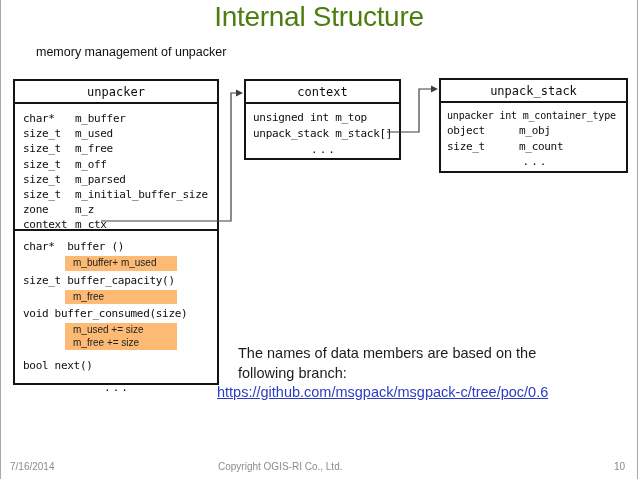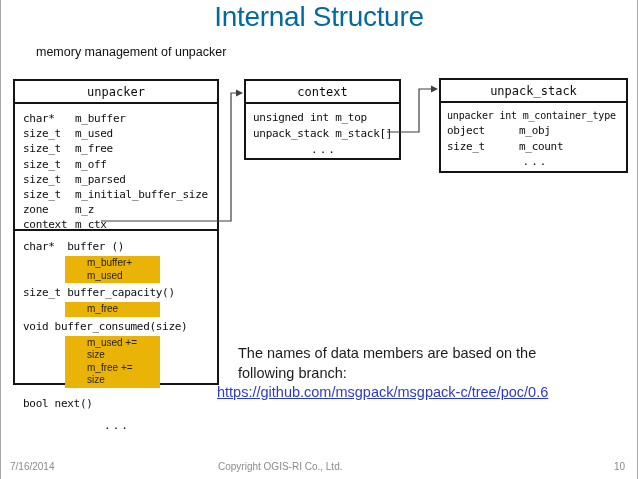--- a/index.html
+++ b/index.html
@@ -2,42 +2,42 @@
 <html><head>
 <meta charset="utf-8">
 <style>
   * { margin:0; padding:0; box-sizing:border-box; }
   html,body { width:638px; height:479px; }
   body { background:#fff; font-family:"Liberation Sans",sans-serif; position:relative; overflow:hidden; }
   .slide { position:absolute; inset:0; background:#fff;
            border-left:1px solid #a8a8a8; border-right:1px solid #a8a8a8; }
 
   .title { position:absolute; top:1px; left:0; right:0; text-align:center;
-           font-size:28px; font-weight:500; color:#0369a1; letter-spacing:-0.3px; }
+           font-size:28px; font-weight:500; color:#4d7c0f; letter-spacing:-0.3px; }
   .subtitle { position:absolute; left:35px; top:45px; font-size:12.5px; color:#111; }
 
   
   .cc-badge { position:absolute; top:0; right:1px; width:62px; height:33px; }
 
   
   .uml-box { position:absolute; border:2px solid #141414; background:#fff; }
   .uml-header { border-bottom:2px solid #141414; text-align:center;
                 font-family:"DejaVu Sans Mono",monospace; font-size:12px;
                 padding:4px 0 3px; color:#0d0d0d; }
   .code { font-family:"DejaVu Sans Mono",monospace; font-size:11px;
           letter-spacing:-0.3px; color:#0d0d0d; }
 
   #unpacker { left:12px; top:79px; width:206px; height:306px; }
   #unpacker .fields { height:127px; border-bottom:2px solid #141414; padding:7px 12px 0 8px; }
   .frow { display:flex; line-height:15.2px; white-space:pre; }
   .ftype { width:52px; flex:none; }
   #unpacker .methods { padding:7px 6px 0 8px; }
   .m-sig { white-space:pre; line-height:14px; margin-top:2px; }
-  .note { background:#eab308; margin:2px 0 3px 42px; width:95px;
-          font-size:10px; line-height:12.5px; color:#222; padding:1px 22px; }
+  .note { background:#fdba74; margin:2px 0 3px 42px; width:112px;
+          font-size:10px; line-height:12.5px; color:#222; padding:1px 8px; }
   .dots { text-align:center; letter-spacing:2px; margin-top:8px; }
 
   #contextbox { left:243px; top:79px; width:157px; height:81px; }
   #contextbox .cbody { padding:6px 4px 0 7px; }
   #contextbox .cbody .crow { line-height:16px; white-space:pre; }
   #contextbox .dots { margin-top:1px; }
 
   #stackbox { left:438px; top:78px; width:189px; height:95px; }
   #stackbox .cbody { padding:5px 2px 0 6px; }
   #stackbox .crow-sm { font-size:10px; letter-spacing:-0.2px; line-height:15px; white-space:pre; }

